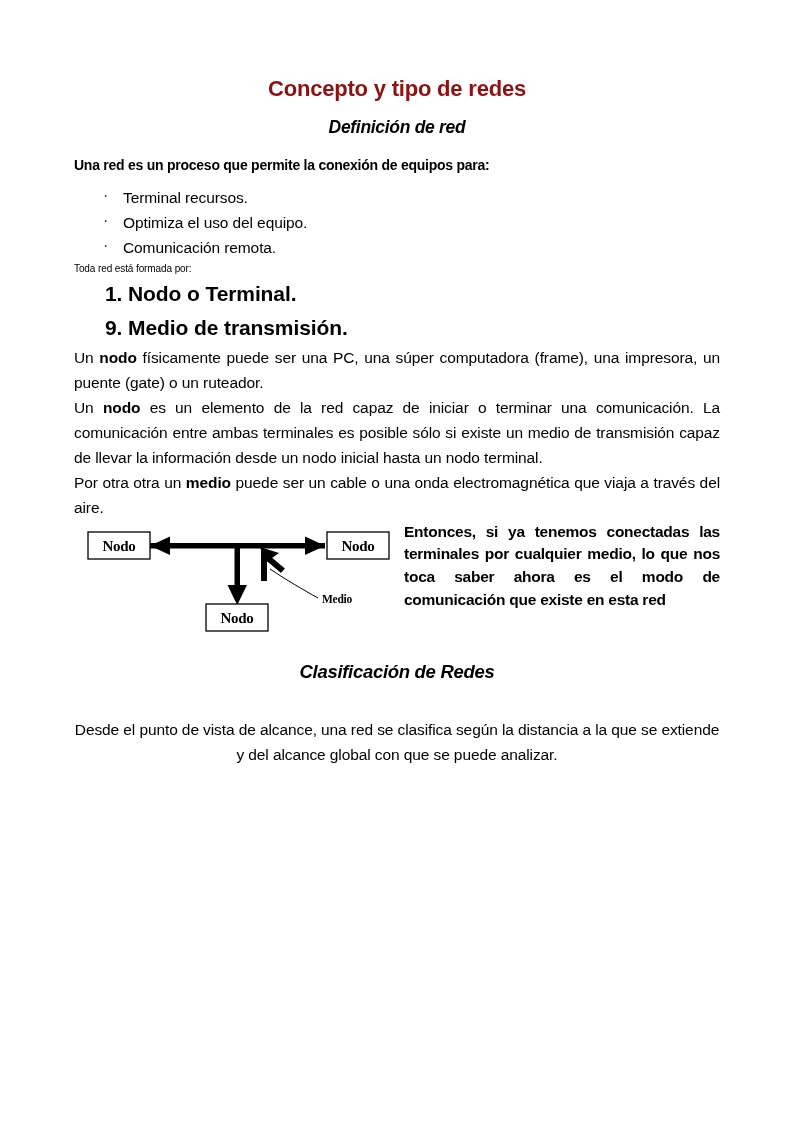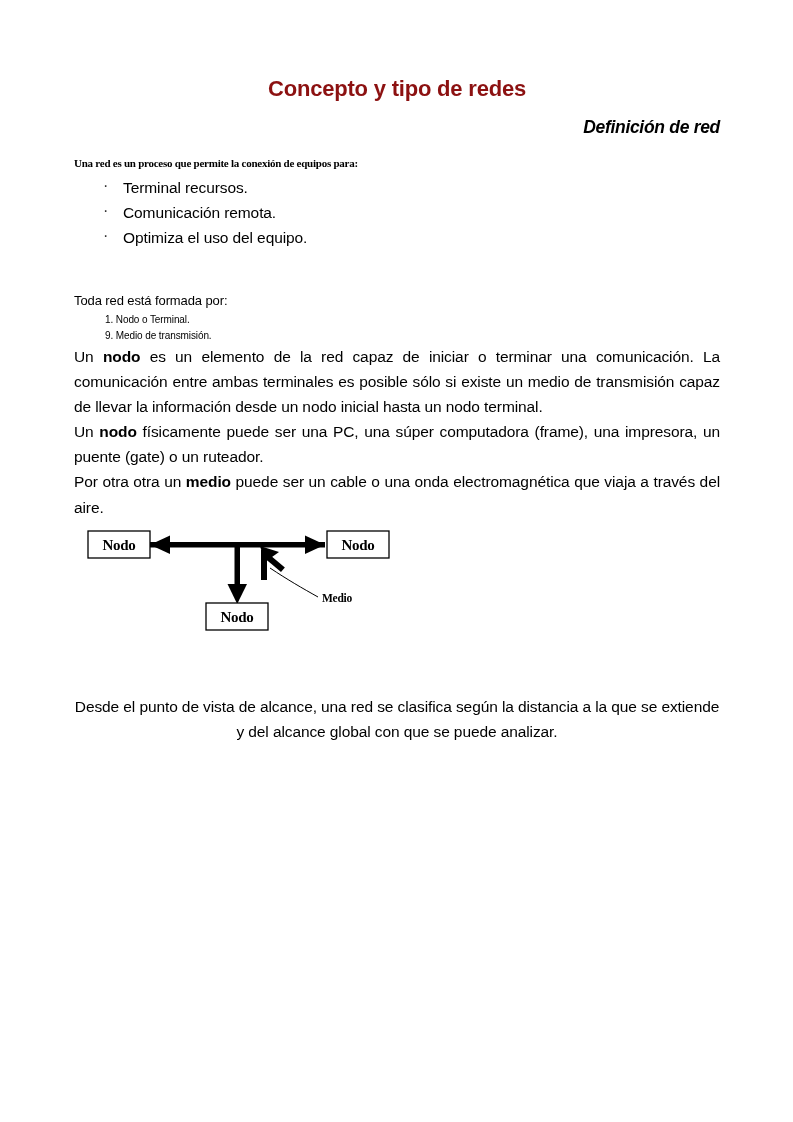--- a/index.html
+++ b/index.html
@@ -38,21 +38,21 @@
     text-align: center;
     font-size: 22px;
     font-weight: bold;
     color: #8c1111;
     letter-spacing: -0.2px;
     margin: 0 0 16px 0;
     line-height: 1.15;
   }
 
   .sub-title {
-    text-align: right;
+    text-align: center;
     font-size: 17.5px;
     font-weight: bold;
     font-style: italic;
     color: #000;
     margin: 0 0 18px 0;
     line-height: 1.2;
     letter-spacing: -0.3px;
   }
 
   .section-title {
@@ -61,26 +61,25 @@
     font-weight: bold;
     font-style: italic;
     color: #000;
     margin: 0;
     line-height: 1.2;
     letter-spacing: -0.3px;
   }
 
   
   .lead {
-    font-size: 11px;
+    font-size: 14px;
     font-weight: bold;
     line-height: 1.35;
-    margin: 0 0 4px 0;
+    margin: 0 0 10px 0;
     letter-spacing: -0.25px;
-    font-family: Liberation Serif, serif;
   }
 
   .para {
     font-size: 15.5px;
     line-height: 1.62;
     margin: 0;
     text-align: justify;
     letter-spacing: -0.1px;
   }
 
@@ -110,31 +109,31 @@
     font-size: 16px;
     color: #333;
   }
 
   .numlist {
     list-style: none;
     margin: 0;
     padding: 0;
   }
   .numlist li {
+    font-size: 21px;
+    line-height: 1.62;
+    padding-left: 31px;
+    letter-spacing: -0.1px;
+    font-weight: bold;
+  }
+
+  .plain-line {
     font-size: 10px;
     line-height: 1.62;
-    padding-left: 31px;
-    letter-spacing: -0.1px;
-  }
-
-  .plain-line {
-    font-size: 13px;
-    line-height: 1.62;
-    letter-spacing: -0.1px;
-    margin-top: 40px;
+    letter-spacing: -0.1px;
   }
 
   
   .diagram-wrap {
     float: left;
     width: 330px;
     height: 112px;
     margin: 6px 0 0 0;
     position: relative;
   }
@@ -170,34 +169,34 @@
   <div class="content">
 
     <h1 class="doc-title">Concepto y tipo de redes</h1>
 
     <h2 class="sub-title">Definición de red</h2>
 
     <p class="lead">Una red es un proceso que permite la conexión de equipos para:</p>
 
     <ul class="bullets">
       <li>Terminal recursos.</li>
+      <li>Optimiza el uso del equipo.</li>
       <li>Comunicación remota.</li>
-      <li>Optimiza el uso del equipo.</li>
     </ul>
 
     <div class="plain-line">Toda red está formada por:</div>
 
     <ul class="numlist">
       <li>1. Nodo o Terminal.</li>
       <li>9. Medio de transmisión.</li>
     </ul>
 
+    <p class="para"><span>Un </span><b>nodo</b><span> físicamente puede ser una PC, una súper computadora (frame), una impresora, un puente (gate) o un ruteador.</span></p>
+
     <p class="para"><span>Un </span><b>nodo</b><span> es un elemento de la red capaz de iniciar o terminar una comunicación. La comunicación entre ambas terminales es posible sólo si existe un medio de transmisión capaz de llevar la información desde un nodo inicial hasta un nodo terminal.</span></p>
-
-    <p class="para"><span>Un </span><b>nodo</b><span> físicamente puede ser una PC, una súper computadora (frame), una impresora, un puente (gate) o un ruteador.</span></p>
 
     <p class="para"><span>Por otra otra un </span><b>medio</b><span> puede ser un cable o una onda electromagnética que viaja a través del aire.</span></p>
 
     <div class="bold-wrap">
 
       <div class="diagram-wrap">
         <svg class="diagram" width="330" height="112" viewBox="0 0 330 112">
 
           <rect x="76" y="16" width="175" height="5.5" fill="#000"></rect>
 
@@ -228,26 +227,28 @@
 
           <g>
             <rect x="132" y="77" width="62" height="27" fill="#fff" stroke="#000" stroke-width="1.3"></rect>
             <text x="163" y="96" text-anchor="middle" font-family="'Liberation Serif', serif" font-size="15" fill="#000">Nodo</text>
           </g>
 
           <text x="248" y="76" font-family="'Liberation Serif', serif" font-size="11.5" fill="#000">Medio</text>
         </svg>
       </div>
 
+      <span>Entonces, si ya tenemos conectadas las terminales por cualquier medio, lo que nos toca saber ahora es el modo de comunicación que existe en esta red</span>
     </div>
 
     <div class="clearer"></div>
 
     <div class="spacer-22"></div>
 
+    <h2 class="section-title">Clasificación de Redes</h2>
 
     <div class="spacer-34"></div>
 
 
     <p class="para nojust">Desde el punto de vista de alcance, una red se clasifica según la distancia a la que se extiende y del alcance global con que se puede analizar.</p>
 
   </div>
 </div>
 
 </body></html>

